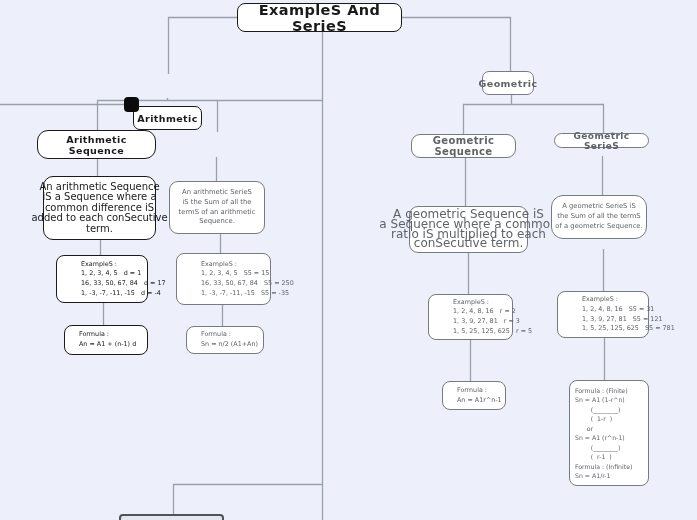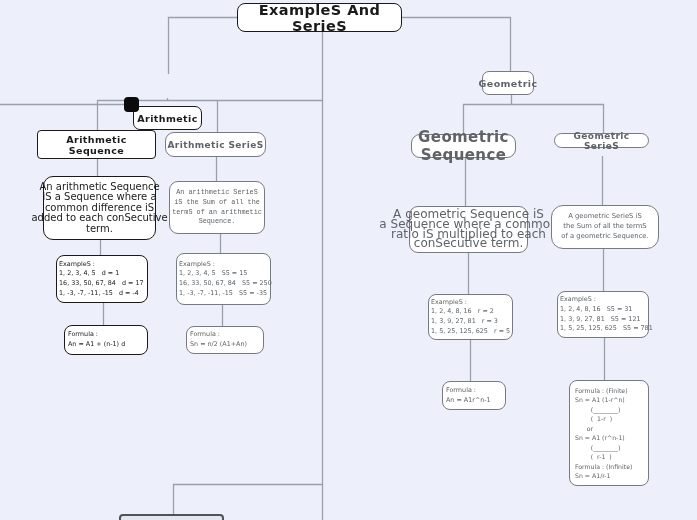--- a/index.html
+++ b/index.html
@@ -12,35 +12,35 @@
   svg.wires{position:absolute;left:0;top:0;width:697px;height:520px;}
   svg.wires path{fill:none;stroke:var(--line);stroke-width:1.3;}
   .node{position:absolute;background:var(--fill);display:flex;align-items:center;justify-content:center;
         text-align:center;color:var(--ink-dark);}
   .node.dark{border:1.8px solid var(--ink-dark);}
   .node.gray{border:1.5px solid #767a82;color:var(--ink-gray);}
   .hdr{font-weight:bold;letter-spacing:.4px;}
   .title-box{left:237px;top:3px;width:165px;height:29px;border:2px solid #111;border-radius:8px;font-size:14.5px;}
   .n-arith{left:133px;top:74px;width:69px;height:24px;border-radius:7px;font-size:9.5px;margin-top:32px;}
   .n-geo{left:482px;top:71px;width:52px;height:24px;border-radius:7px;font-size:9.5px;}
-  .n-aseq{left:37px;top:130px;width:119px;height:29px;border-radius:4px;font-size:9.5px;}
+  .n-aseq{left:37px;top:130px;width:119px;height:29px;border-radius:11px;font-size:9.5px;}
   .n-aser{left:165px;top:132px;width:101px;height:25px;border-radius:9px;font-size:9px;}
-  .n-gseq{left:411px;top:134px;width:105px;height:24px;border-radius:9px;font-size:15px;}
+  .n-gseq{left:411px;top:134px;width:105px;height:24px;border-radius:9px;font-size:10px;}
   .n-gser{left:554px;top:133px;width:95px;height:15px;border-radius:9px;font-size:9px;}
   .lines{white-space:pre;}
   .d-aseq{left:43px;top:176px;width:113px;height:64px;border-radius:10px;font-size:10px;line-height:10.5px;}
-  .d-aser{left:169px;top:181px;width:96px;height:53px;border-radius:9px;font-size:6.8px;line-height:9.8px;font-family:Liberation Mono, monospace;}
+  .d-aser{left:169px;top:181px;width:96px;height:53px;border-radius:9px;font-size:6.8px;line-height:9.8px;}
   .d-gseq{left:409px;top:206px;width:119px;height:47px;border-radius:9px;font-size:12px;line-height:9.8px;}
-  .d-gser{left:551px;top:205px;width:108px;height:44px;border-radius:12px;font-size:6.8px;line-height:9.8px;}
-  .ex{justify-content:flex-start;text-align:left;padding-left:2px;font-size:6.4px;line-height:9.6px;border-radius:8px;}
+  .d-gser{left:551px;top:195px;width:96px;height:44px;border-radius:12px;font-size:6.8px;line-height:9.8px;}
+  .ex{justify-content:flex-start;text-align:left;padding-left:24px;font-size:6.4px;line-height:9.6px;border-radius:8px;}
   .e-aseq{left:56px;top:255px;width:92px;height:48px;}
   .e-aser{left:176px;top:253px;width:95px;height:52px;}
   .e-gseq{left:428px;top:294px;width:85px;height:46px;}
   .e-gser{left:557px;top:291px;width:92px;height:47px;}
-  .fm{justify-content:flex-start;text-align:left;padding-left:3px;font-size:6.4px;line-height:9.6px;border-radius:8px;}
+  .fm{justify-content:flex-start;text-align:left;padding-left:14px;font-size:6.4px;line-height:9.6px;border-radius:8px;}
   .f-aseq{left:64px;top:325px;width:84px;height:30px;}
   .f-aser{left:186px;top:326px;width:78px;height:28px;}
   .f-gseq{left:442px;top:381px;width:64px;height:29px;}
   .f-gser{left:569px;top:380px;width:80px;height:106px;font-size:6.2px;line-height:9.5px;padding-left:5px;}
   .toggle{position:absolute;left:124px;top:97px;width:15px;height:15px;background:#0b0b0b;border-radius:4px;}
   .partial-node{position:absolute;left:119px;top:514px;width:105px;height:18px;background:#e4e7ef;
                 border:2.5px solid #4f5259;border-radius:4px;}
 </style>
 </head>
 <body>
@@ -71,23 +71,20 @@
     <span>Arithmetic</span>
   </div>
   <div class="toggle"></div>
 
   <div class="node gray n-geo hdr">
     <span>Geometric</span>
   </div>
 
   <div class="node dark n-aseq hdr">
     <span>Arithmetic Sequence</span>
-  </div>
-  <div class="node gray n-aser hdr">
-    <span>Arithmetic SerieS</span>
   </div>
   <div class="node gray n-gseq hdr">
     <span>Geometric Sequence</span>
   </div>
   <div class="node gray n-gser hdr">
     <span>Geometric SerieS</span>
   </div>
 
   <div class="node dark d-aseq lines">An arithmetic Sequence
 iS a Sequence where a

